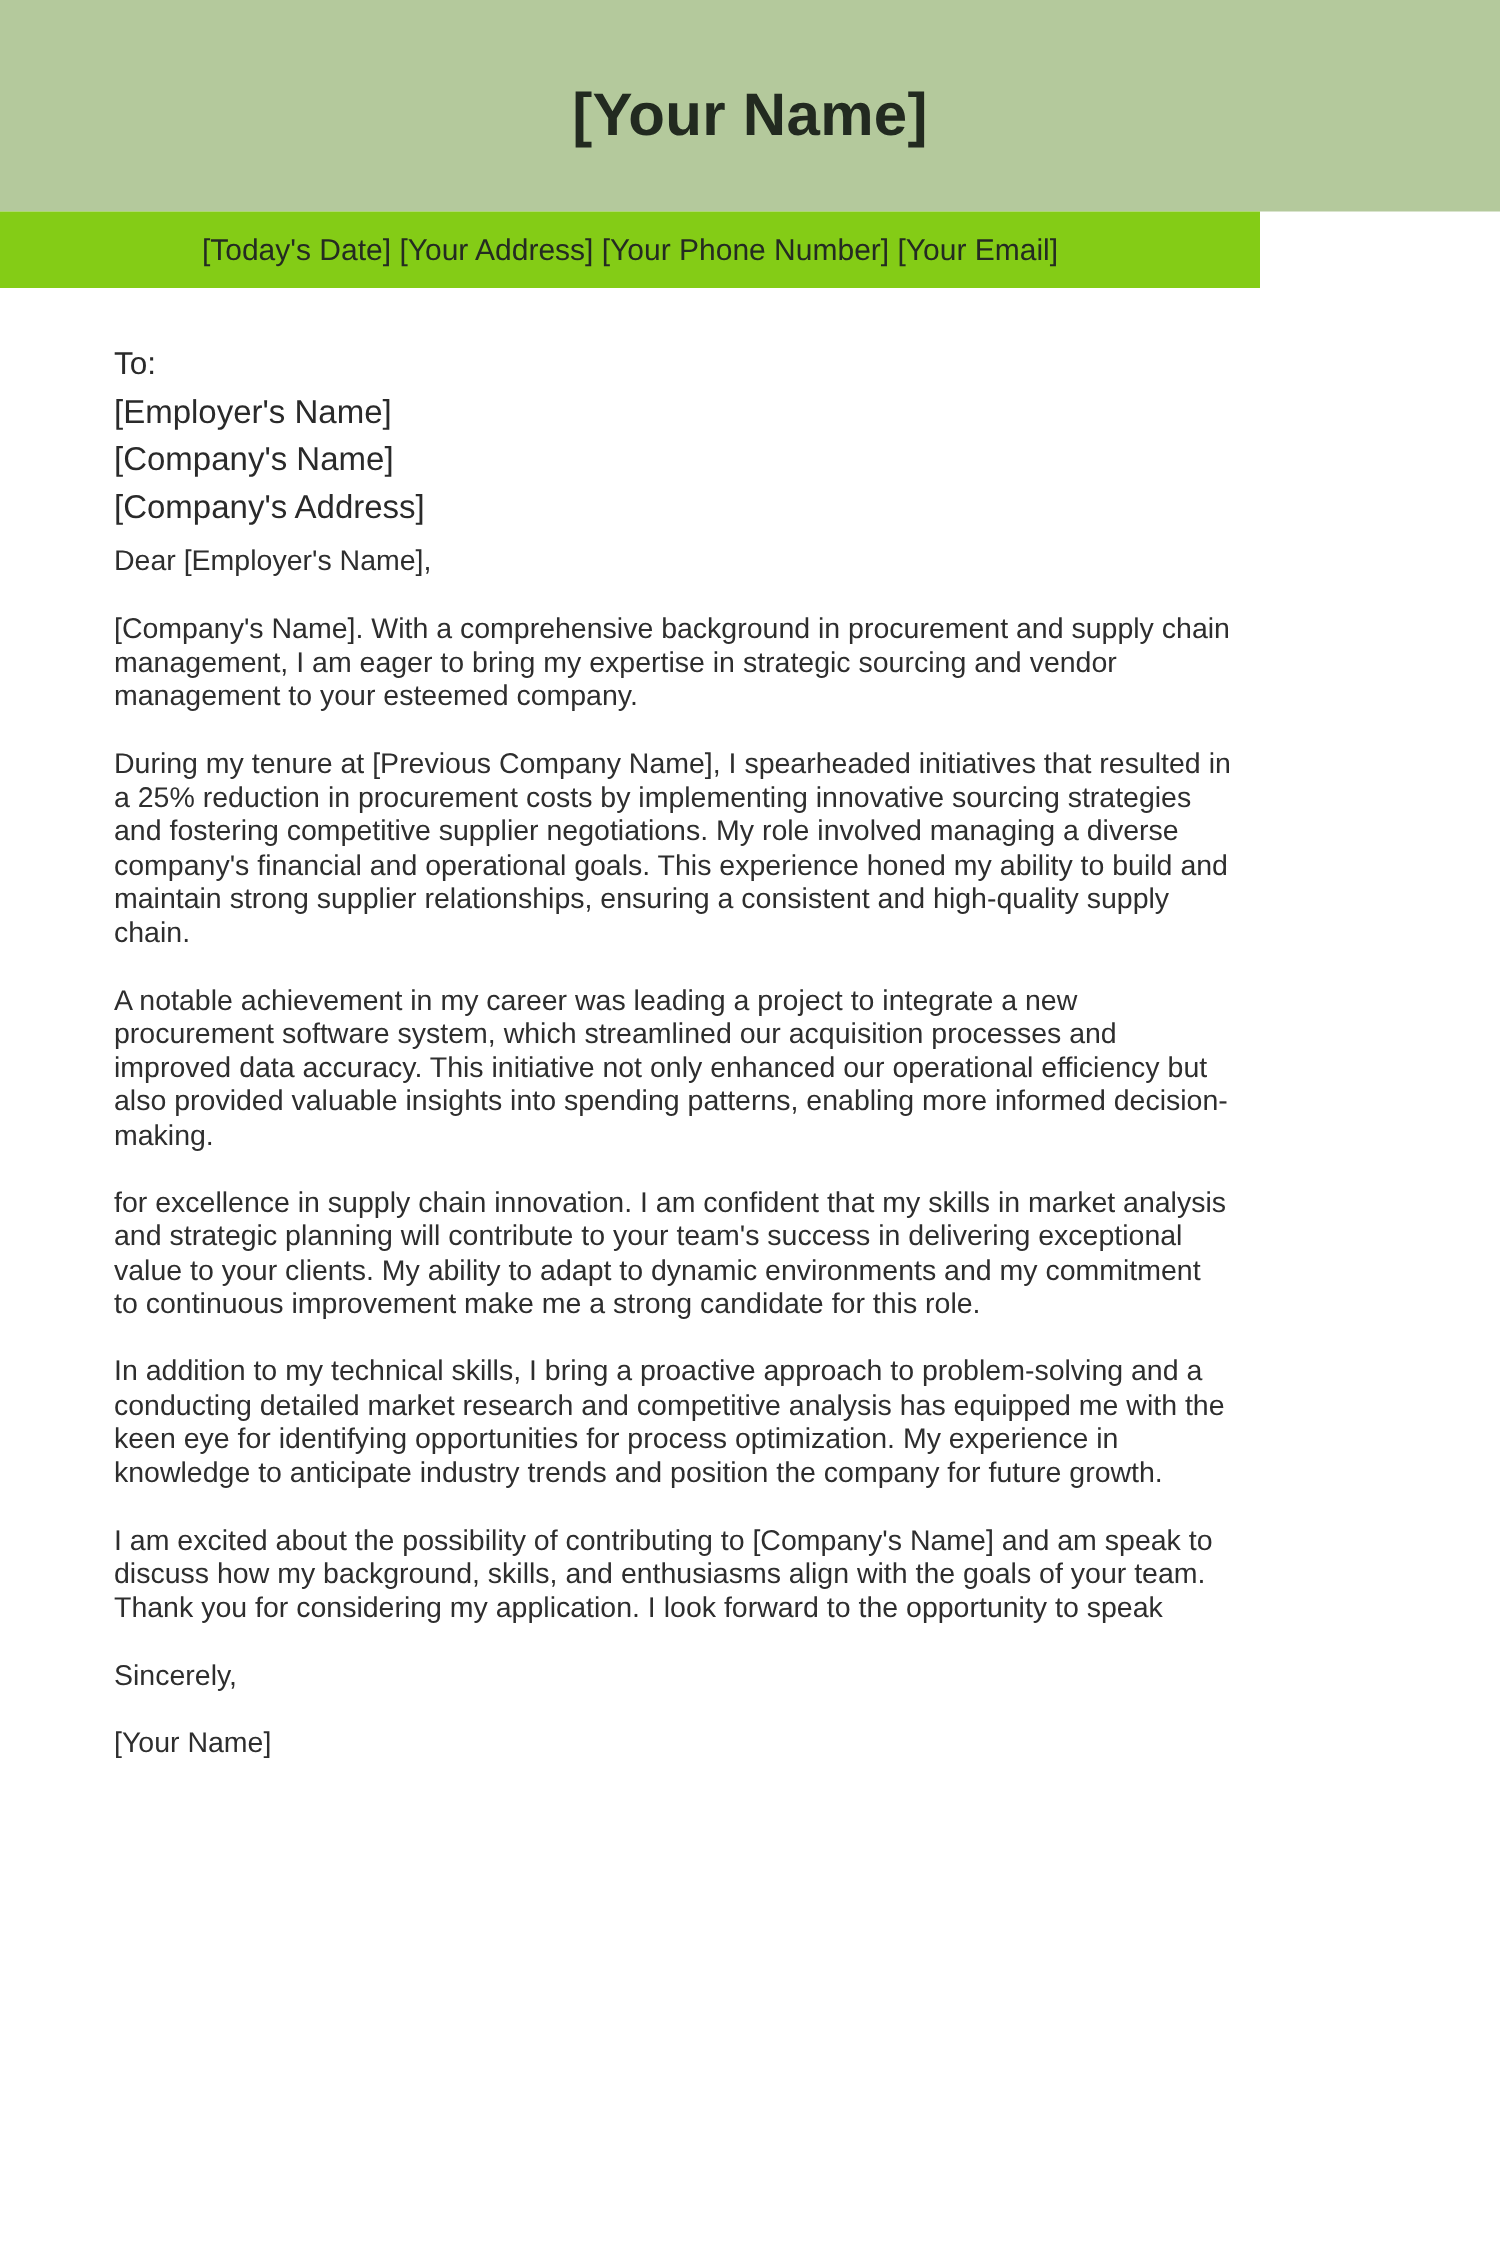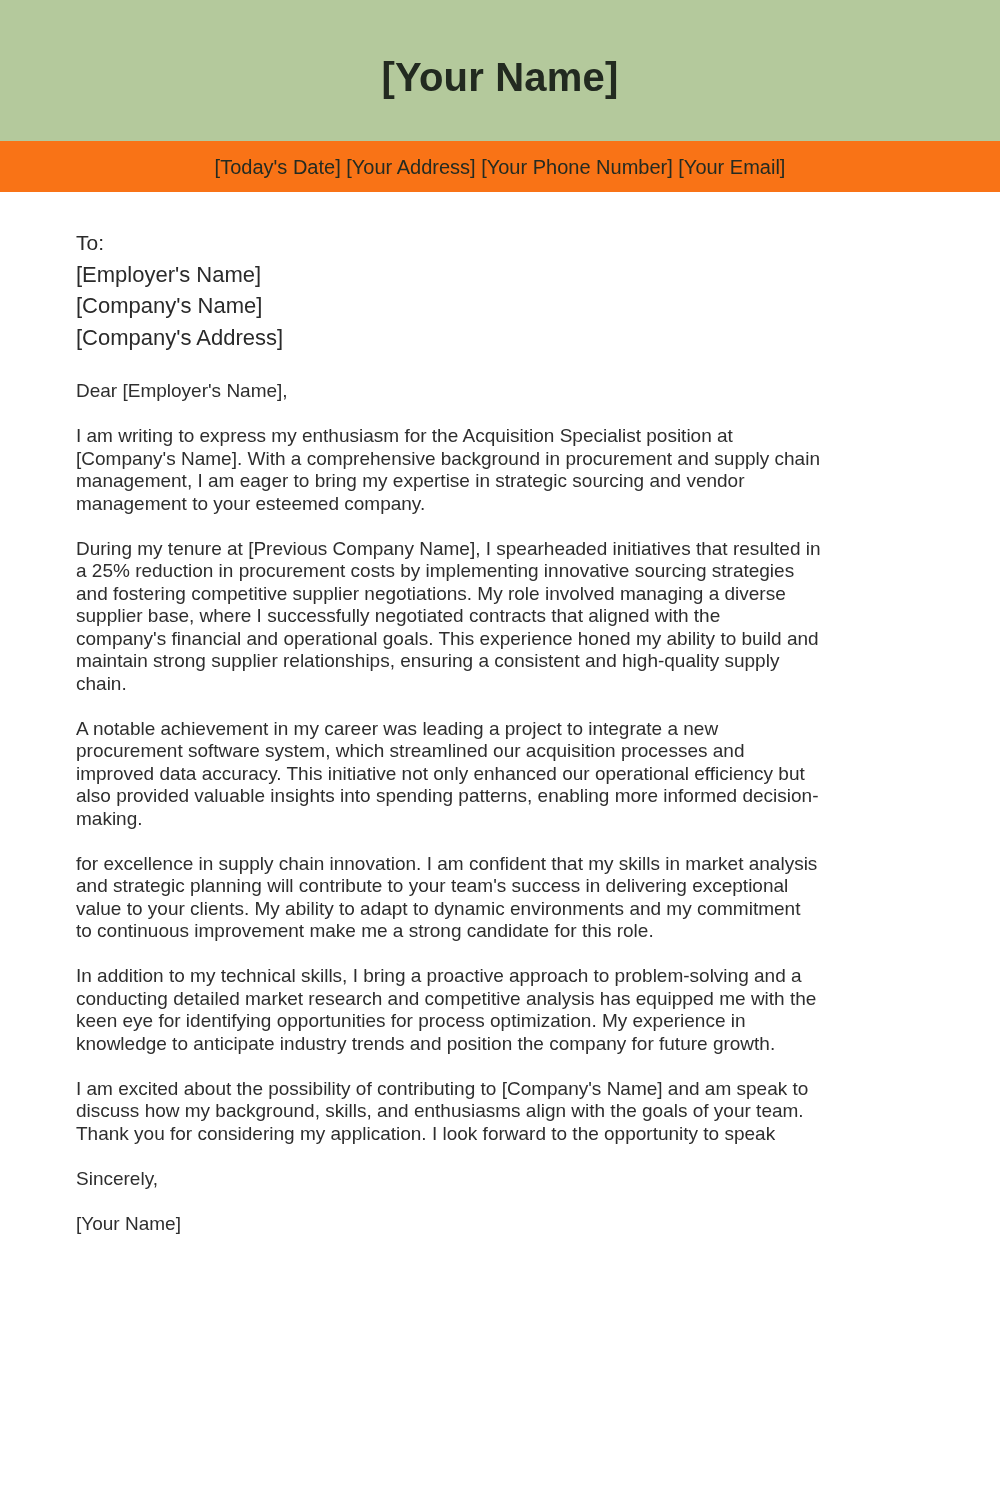--- a/index.html
+++ b/index.html
@@ -29,23 +29,23 @@
       text-align: center;
       font-size: 40px;
       font-weight: bold;
       color: #222a20;
       line-height: 50px;
       letter-spacing: 0.2px;
     }
     .contact-bar {
       position: absolute;
       left: 0; top: 141px;
-      width: 1000px;
+      width: 840px;
       height: 51px;
-      background: #f97316;
+      background: #84cc16;
       text-decoration: underline;
     }
     .contact-bar .contact {
       position: absolute;
       left: 0; right: 0;
       top: 13px;
       text-align: center;
       font-size: 20px;
       color: #242b22;
       line-height: 26px;
@@ -61,21 +61,21 @@
     .recipient div {
       height: 31.5px;
       line-height: 31.5px;
     }
     .recipient .to-label {
       font-size: 21px;
     }
     .body-text {
       position: absolute;
       left: 76px;
-      top: 380px;
+      top: 364px;
       width: 860px;
       font-size: 19px;
       line-height: 22.5px;
       color: #2e2e2e;
     }
     .body-text p {
       margin: 0 0 22.5px 0;
     }
     .body-text .line {
       display: block;
@@ -99,31 +99,29 @@
   <div>[Company's Name]</div>
   <div>[Company's Address]</div>
 </div>
 
 <div class="body-text">
   <p>
     <span class="line">Dear [Employer's Name],</span>
   </p>
 
   <p>
-    <span class="line">I am writing to express my enthusiasm for the Acquisition Specialist position at</span>
     <span class="line">[Company's Name]. With a comprehensive background in procurement and supply chain</span>
     <span class="line">management, I am eager to bring my expertise in strategic sourcing and vendor</span>
     <span class="line">management to your esteemed company.</span>
   </p>
 
   <p>
     <span class="line">During my tenure at [Previous Company Name], I spearheaded initiatives that resulted in</span>
     <span class="line">a 25% reduction in procurement costs by implementing innovative sourcing strategies</span>
     <span class="line">and fostering competitive supplier negotiations. My role involved managing a diverse</span>
-    <span class="line">supplier base, where I successfully negotiated contracts that aligned with the</span>
     <span class="line">company's financial and operational goals. This experience honed my ability to build and</span>
     <span class="line">maintain strong supplier relationships, ensuring a consistent and high-quality supply</span>
     <span class="line">chain.</span>
   </p>
 
   <p>
     <span class="line">A notable achievement in my career was leading a project to integrate a new</span>
     <span class="line">procurement software system, which streamlined our acquisition processes and</span>
     <span class="line">improved data accuracy. This initiative not only enhanced our operational efficiency but</span>
     <span class="line">also provided valuable insights into spending patterns, enabling more informed decision-</span>

